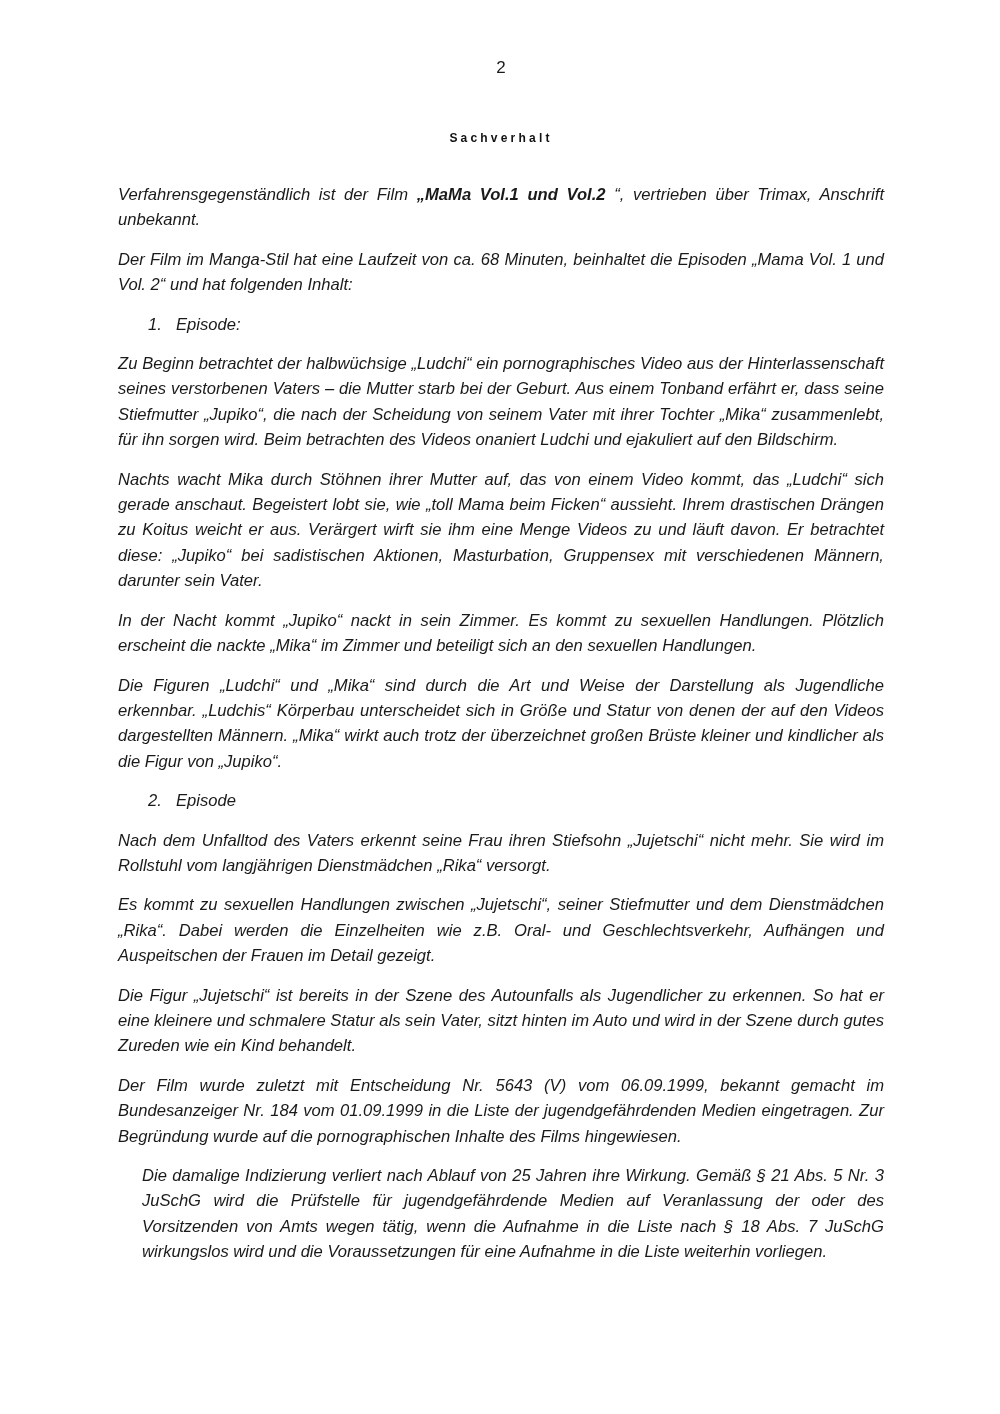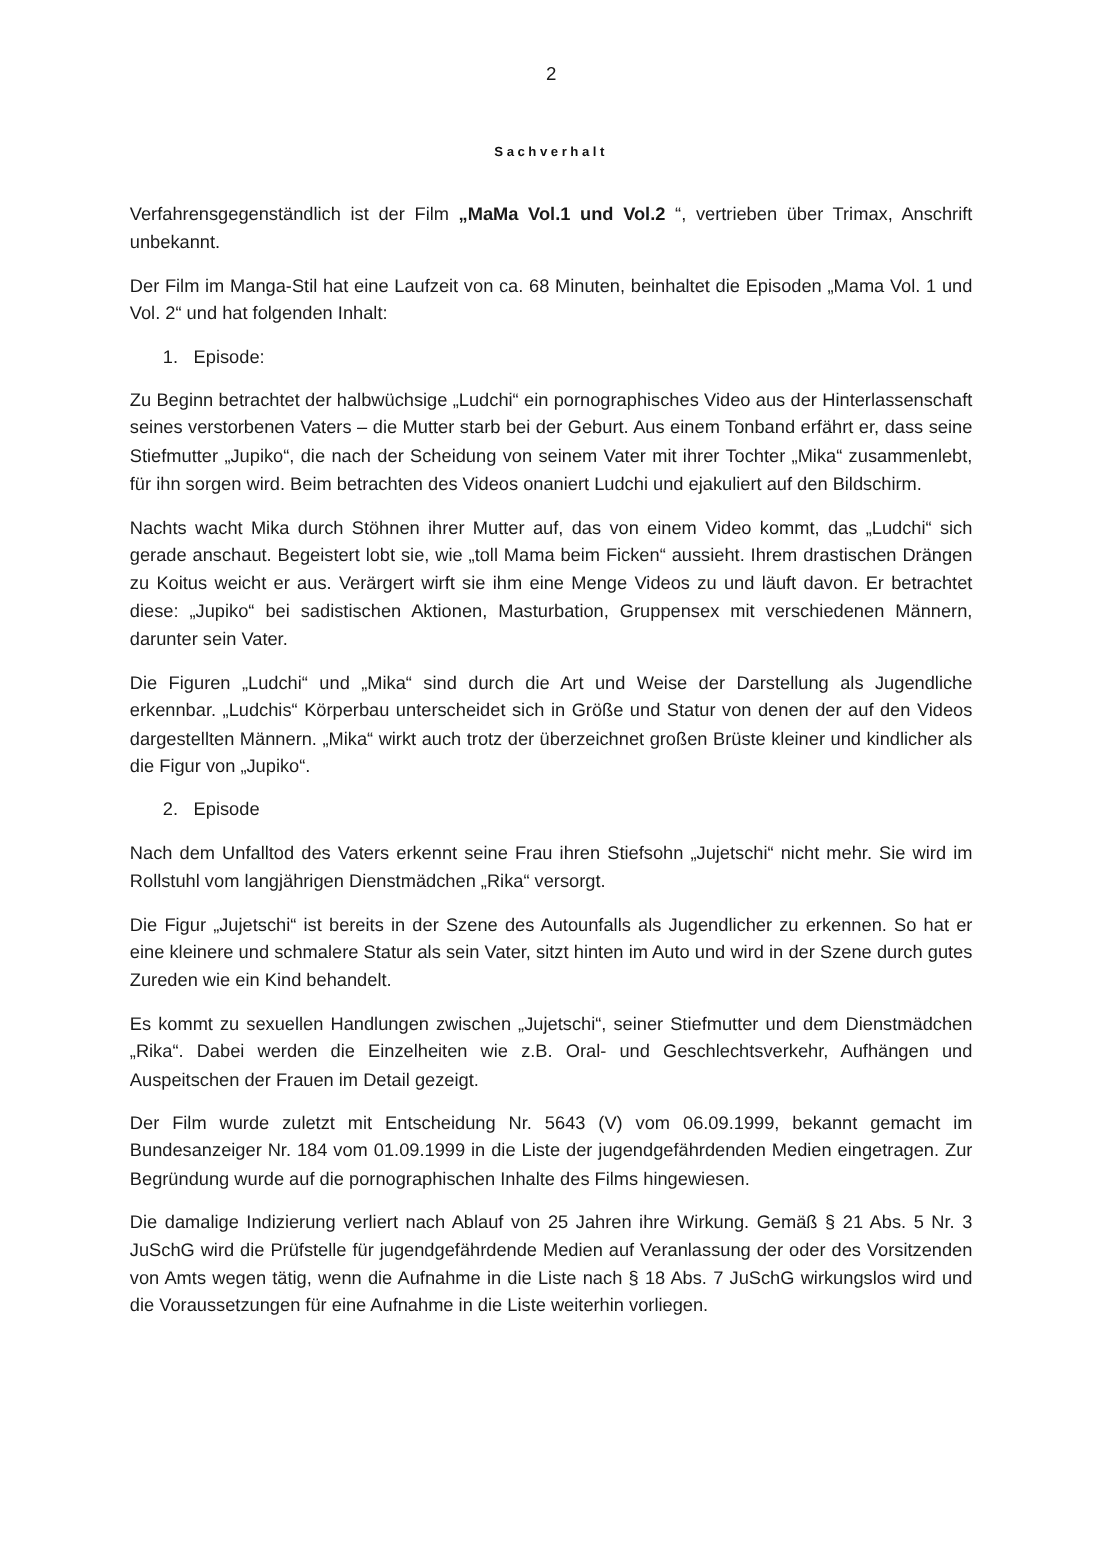--- a/index.html
+++ b/index.html
@@ -38,33 +38,35 @@
     text-align: center;
     font-size: 12px;
     font-weight: bold;
     letter-spacing: 3.2px;
     color: #111111;
     margin: 46px 0 0 0;
     line-height: 24px;
   }
   .body-block {
     margin-top: 32px;
+    font-style: italic;
   }
   p.para {
     font-size: 16.6px;
     line-height: 25.4px;
     text-align: justify;
     text-justify: inter-word;
     margin: 0 0 14px 0;
     color: #1a1a1a;
     hyphens: manual;
     -webkit-hyphens: manual;
   }
   p.para:last-child {
     margin-bottom: 0;
+    margin-left: 24px;
   }
   p.para b {
     font-weight: bold;
   }
   .list-item {
     font-size: 16.6px;
     line-height: 25.4px;
     margin: 0 0 14px 0;
     padding-left: 30px;
     display: flex;
@@ -98,32 +100,33 @@
     <div class="list-item">
       <span class="marker">1.</span>
       <span class="list-label">Episode:</span>
     </div>
 
 
     <p class="para">Zu Beginn betrachtet der halbwüchsige „Ludchi“ ein pornographisches Video aus der Hinterlassenschaft seines verstorbenen Vaters – die Mutter starb bei der Geburt. Aus einem Tonband erfährt er, dass seine Stiefmutter „Jupiko“, die nach der Scheidung von seinem Vater mit ihrer Tochter „Mika“ zusammenlebt, für ihn sorgen wird. Beim betrachten des Videos onaniert Ludchi und ejakuliert auf den Bildschirm.</p>
 
     <p class="para">Nachts wacht Mika durch Stöhnen ihrer Mutter auf, das von einem Video kommt, das „Ludchi“ sich gerade anschaut. Begeistert lobt sie, wie „toll Mama beim Ficken“ aussieht. Ihrem drastischen Drängen zu Koitus weicht er aus. Verärgert wirft sie ihm eine Menge Videos zu und läuft davon. Er betrachtet diese: „Jupiko“ bei sadistischen Aktionen, Masturbation, Gruppensex mit verschiedenen Männern, darunter sein Vater.</p>
 
+    <p class="para">In der Nacht kommt „Jupiko“ nackt in sein Zimmer. Es kommt zu sexuellen Handlungen. Plötzlich erscheint die nackte „Mika“ im Zimmer und beteiligt sich an den sexuellen Handlungen.</p>
 
     <p class="para">Die Figuren „Ludchi“ und „Mika“ sind durch die Art und Weise der Darstellung als Jugendliche erkennbar. „Ludchis“ Körperbau unterscheidet sich in Größe und Statur von denen der auf den Videos dargestellten Männern. „Mika“ wirkt auch trotz der überzeichnet großen Brüste kleiner und kindlicher als die Figur von „Jupiko“.</p>
 
     <div class="list-item">
       <span class="marker">2.</span>
       <span class="list-label">Episode</span>
     </div>
 
     <p class="para">Nach dem Unfalltod des Vaters erkennt seine Frau ihren Stiefsohn „Jujetschi“ nicht mehr. Sie wird im Rollstuhl vom langjährigen Dienstmädchen „Rika“ versorgt.</p>
 
+    <p class="para">Es kommt zu sexuellen Handlungen zwischen „Jujetschi“, seiner Stiefmutter und dem Dienstmädchen „Rika“. Dabei werden die Einzelheiten wie z.B. Oral- und Geschlechtsverkehr, Aufhängen und Auspeitschen der Frauen im Detail gezeigt.</p>
+
     <p class="para">Die Figur „Jujetschi“ ist bereits in der Szene des Autounfalls als Jugendlicher zu erkennen. So hat er eine kleinere und schmalere Statur als sein Vater, sitzt hinten im Auto und wird in der Szene durch gutes Zureden wie ein Kind behandelt.</p>
-
-    <p class="para">Es kommt zu sexuellen Handlungen zwischen „Jujetschi“, seiner Stiefmutter und dem Dienstmädchen „Rika“. Dabei werden die Einzelheiten wie z.B. Oral- und Geschlechtsverkehr, Aufhängen und Auspeitschen der Frauen im Detail gezeigt.</p>
 
     <p class="para">Der Film wurde zuletzt mit Entscheidung Nr. 5643 (V) vom 06.09.1999, bekannt gemacht im Bundesanzeiger Nr. 184 vom 01.09.1999 in die Liste der jugendgefährdenden Medien eingetragen. Zur Begründung wurde auf die pornographischen Inhalte des Films hingewiesen.</p>
 
     <p class="para">Die damalige Indizierung verliert nach Ablauf von 25 Jahren ihre Wirkung. Gemäß § 21 Abs. 5 Nr. 3 JuSchG wird die Prüfstelle für jugendgefährdende Medien auf Veranlassung der oder des Vorsitzenden von Amts wegen tätig, wenn die Aufnahme in die Liste nach § 18 Abs. 7 JuSchG wirkungslos wird und die Voraussetzungen für eine Aufnahme in die Liste weiterhin vorliegen.</p>
 
   </div>
 </div>
 
 </body></html>

